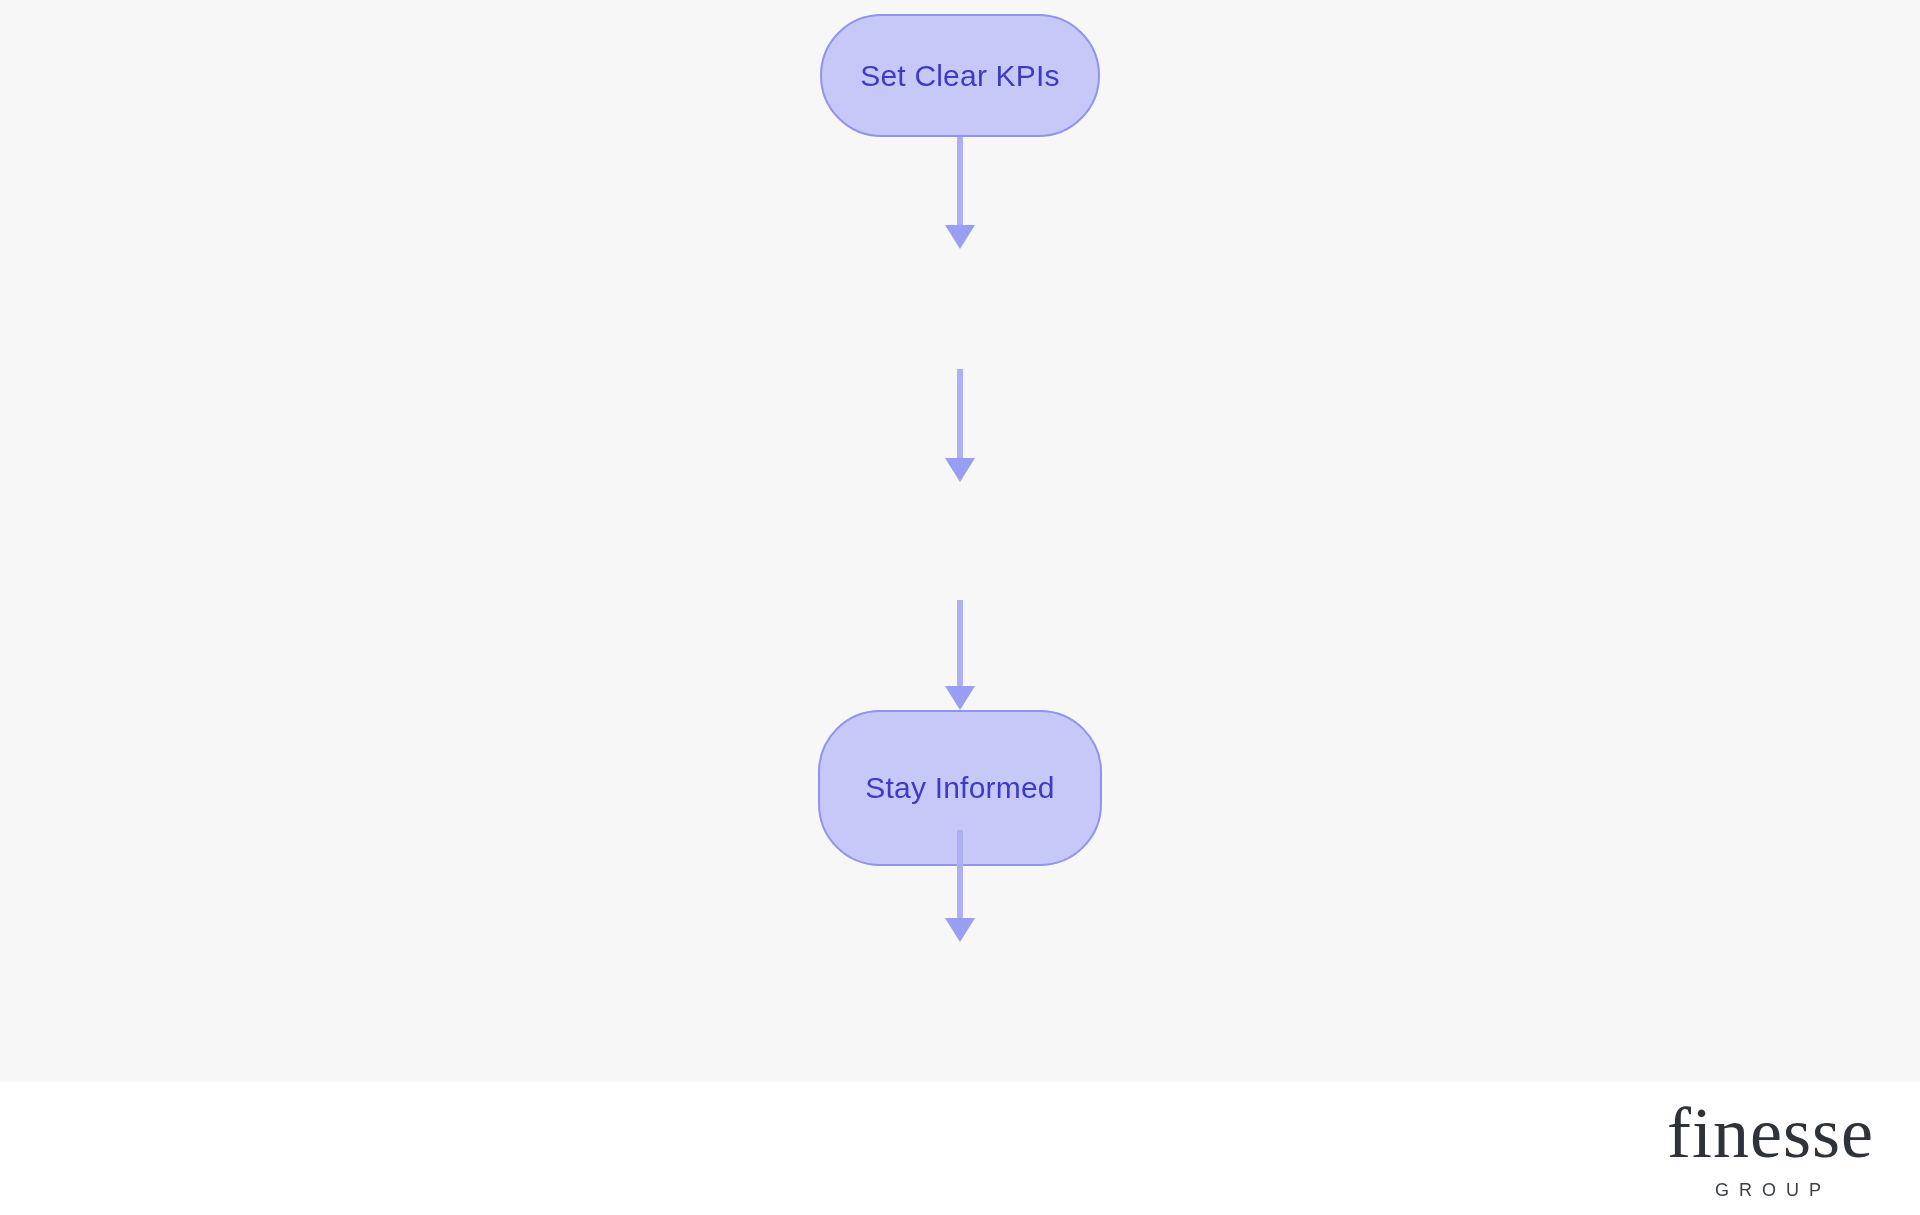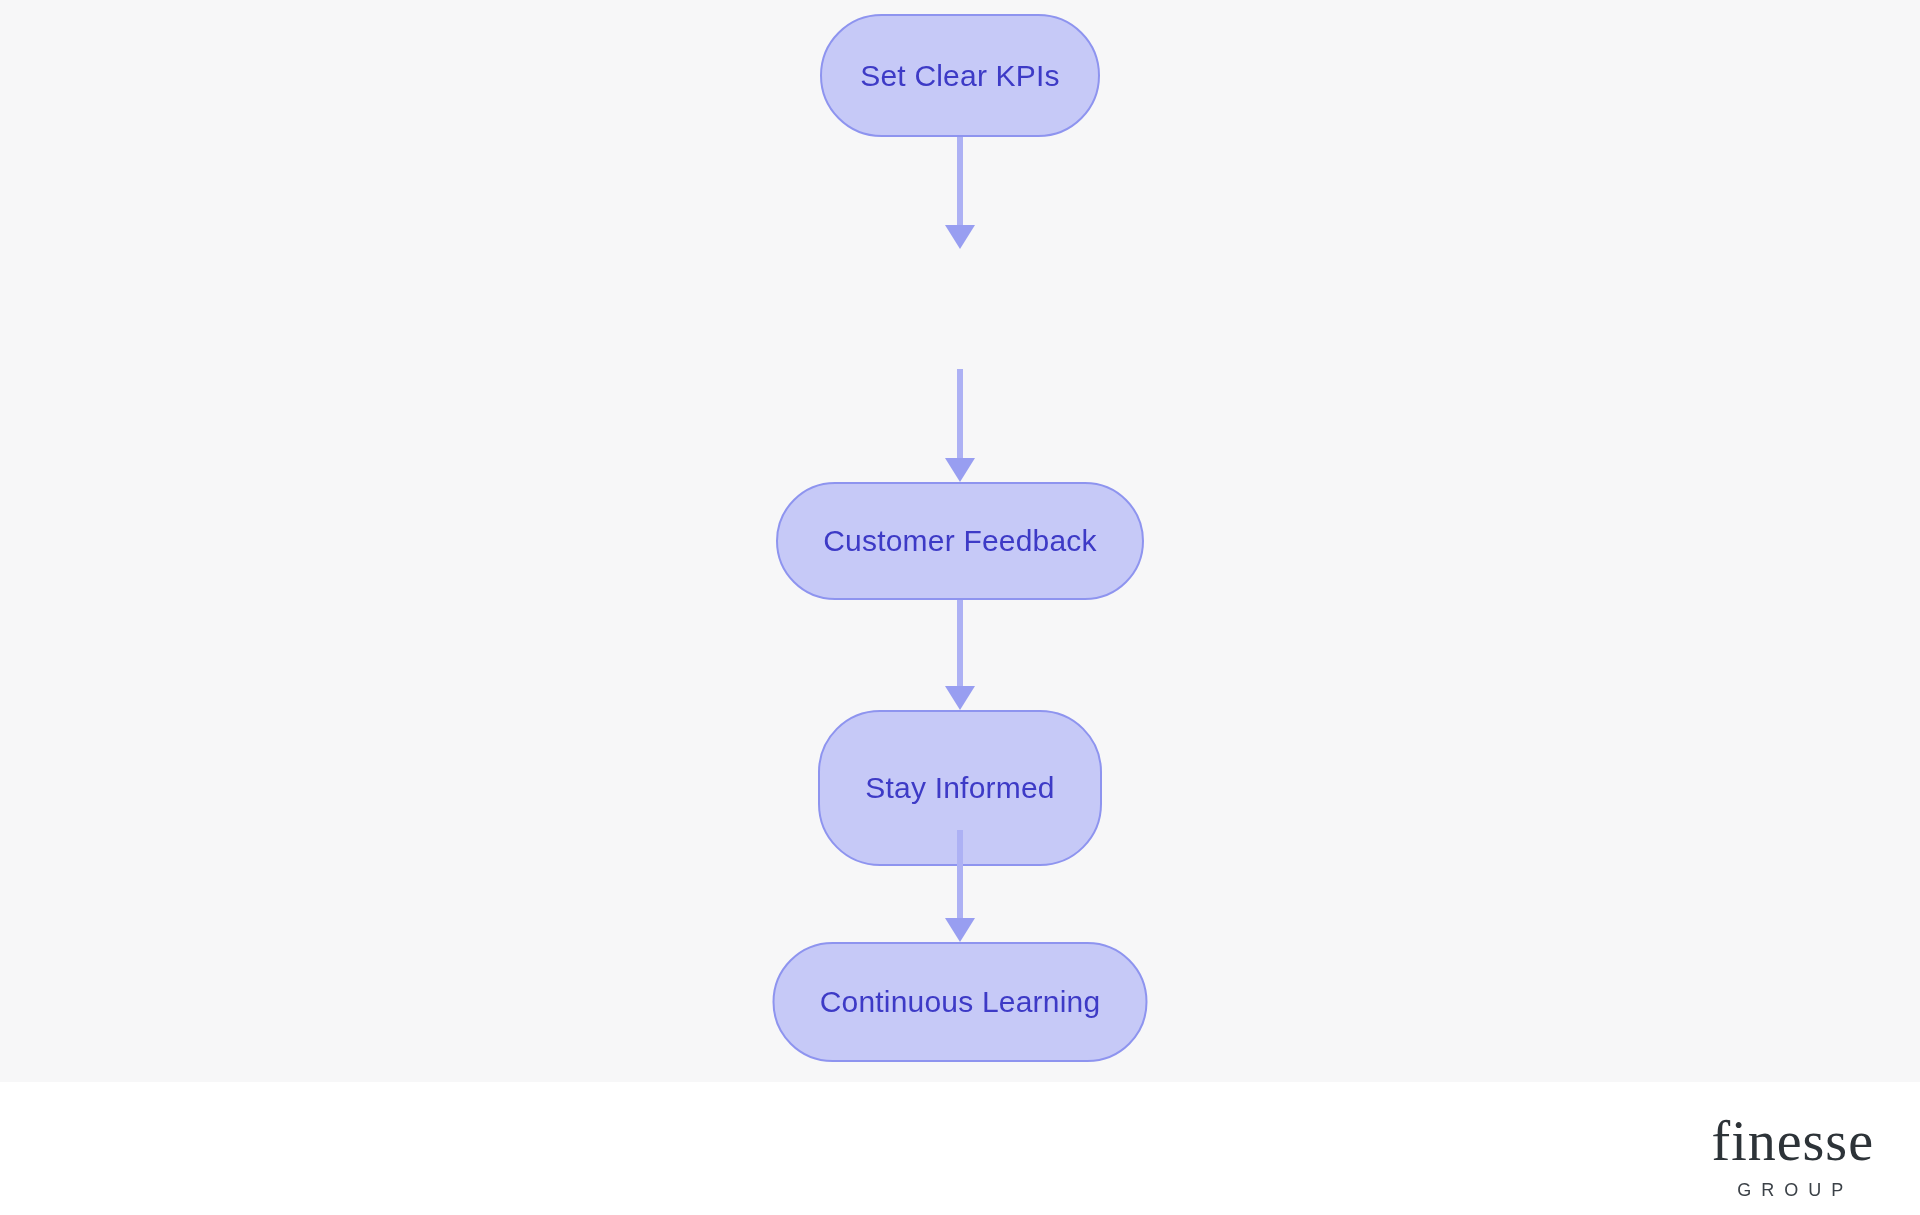--- a/index.html
+++ b/index.html
@@ -83,21 +83,21 @@
     background: var(--footer-bg, #ffffff);
   }
   .brand {
     position: absolute;
     right: 46px;
     bottom: 14px;
     text-align: center;
   }
   .brand-name {
     font-family: "Liberation Serif", serif;
-    font-size: 56px;
+    font-size: 72px;
     line-height: 1.0;
     letter-spacing: 1px;
     color: var(--brand-color, #2d3338);
     text-align: center;
   }
   .brand-subtitle {
     font-family: "Liberation Sans", sans-serif;
     font-size: 18px;
     letter-spacing: 10px;
     margin-top: 11px;
@@ -120,41 +120,35 @@
       <div class="arrow-line"></div>
       <div class="arrow-head"></div>
     </div>
 
 
     <div class="arrow arrow-2">
       <div class="arrow-line"></div>
       <div class="arrow-head"></div>
     </div>
 
-    <div class="node node-3">
-      <span class="node-label">Customer Feedback</span>
-    </div>
 
     <div class="arrow arrow-3">
       <div class="arrow-line"></div>
       <div class="arrow-head"></div>
     </div>
 
     <div class="node node-4">
       <span class="node-label">Stay Informed</span>
     </div>
 
     <div class="arrow arrow-4">
       <div class="arrow-line"></div>
       <div class="arrow-head"></div>
     </div>
 
-    <div class="node node-5">
-      <span class="node-label">Continuous Learning</span>
-    </div>
 
   </div>
 
   <div class="footer">
     <div class="brand">
       <div class="brand-name">finesse</div>
       <div class="brand-subtitle">GROUP</div>
     </div>
   </div>
 

